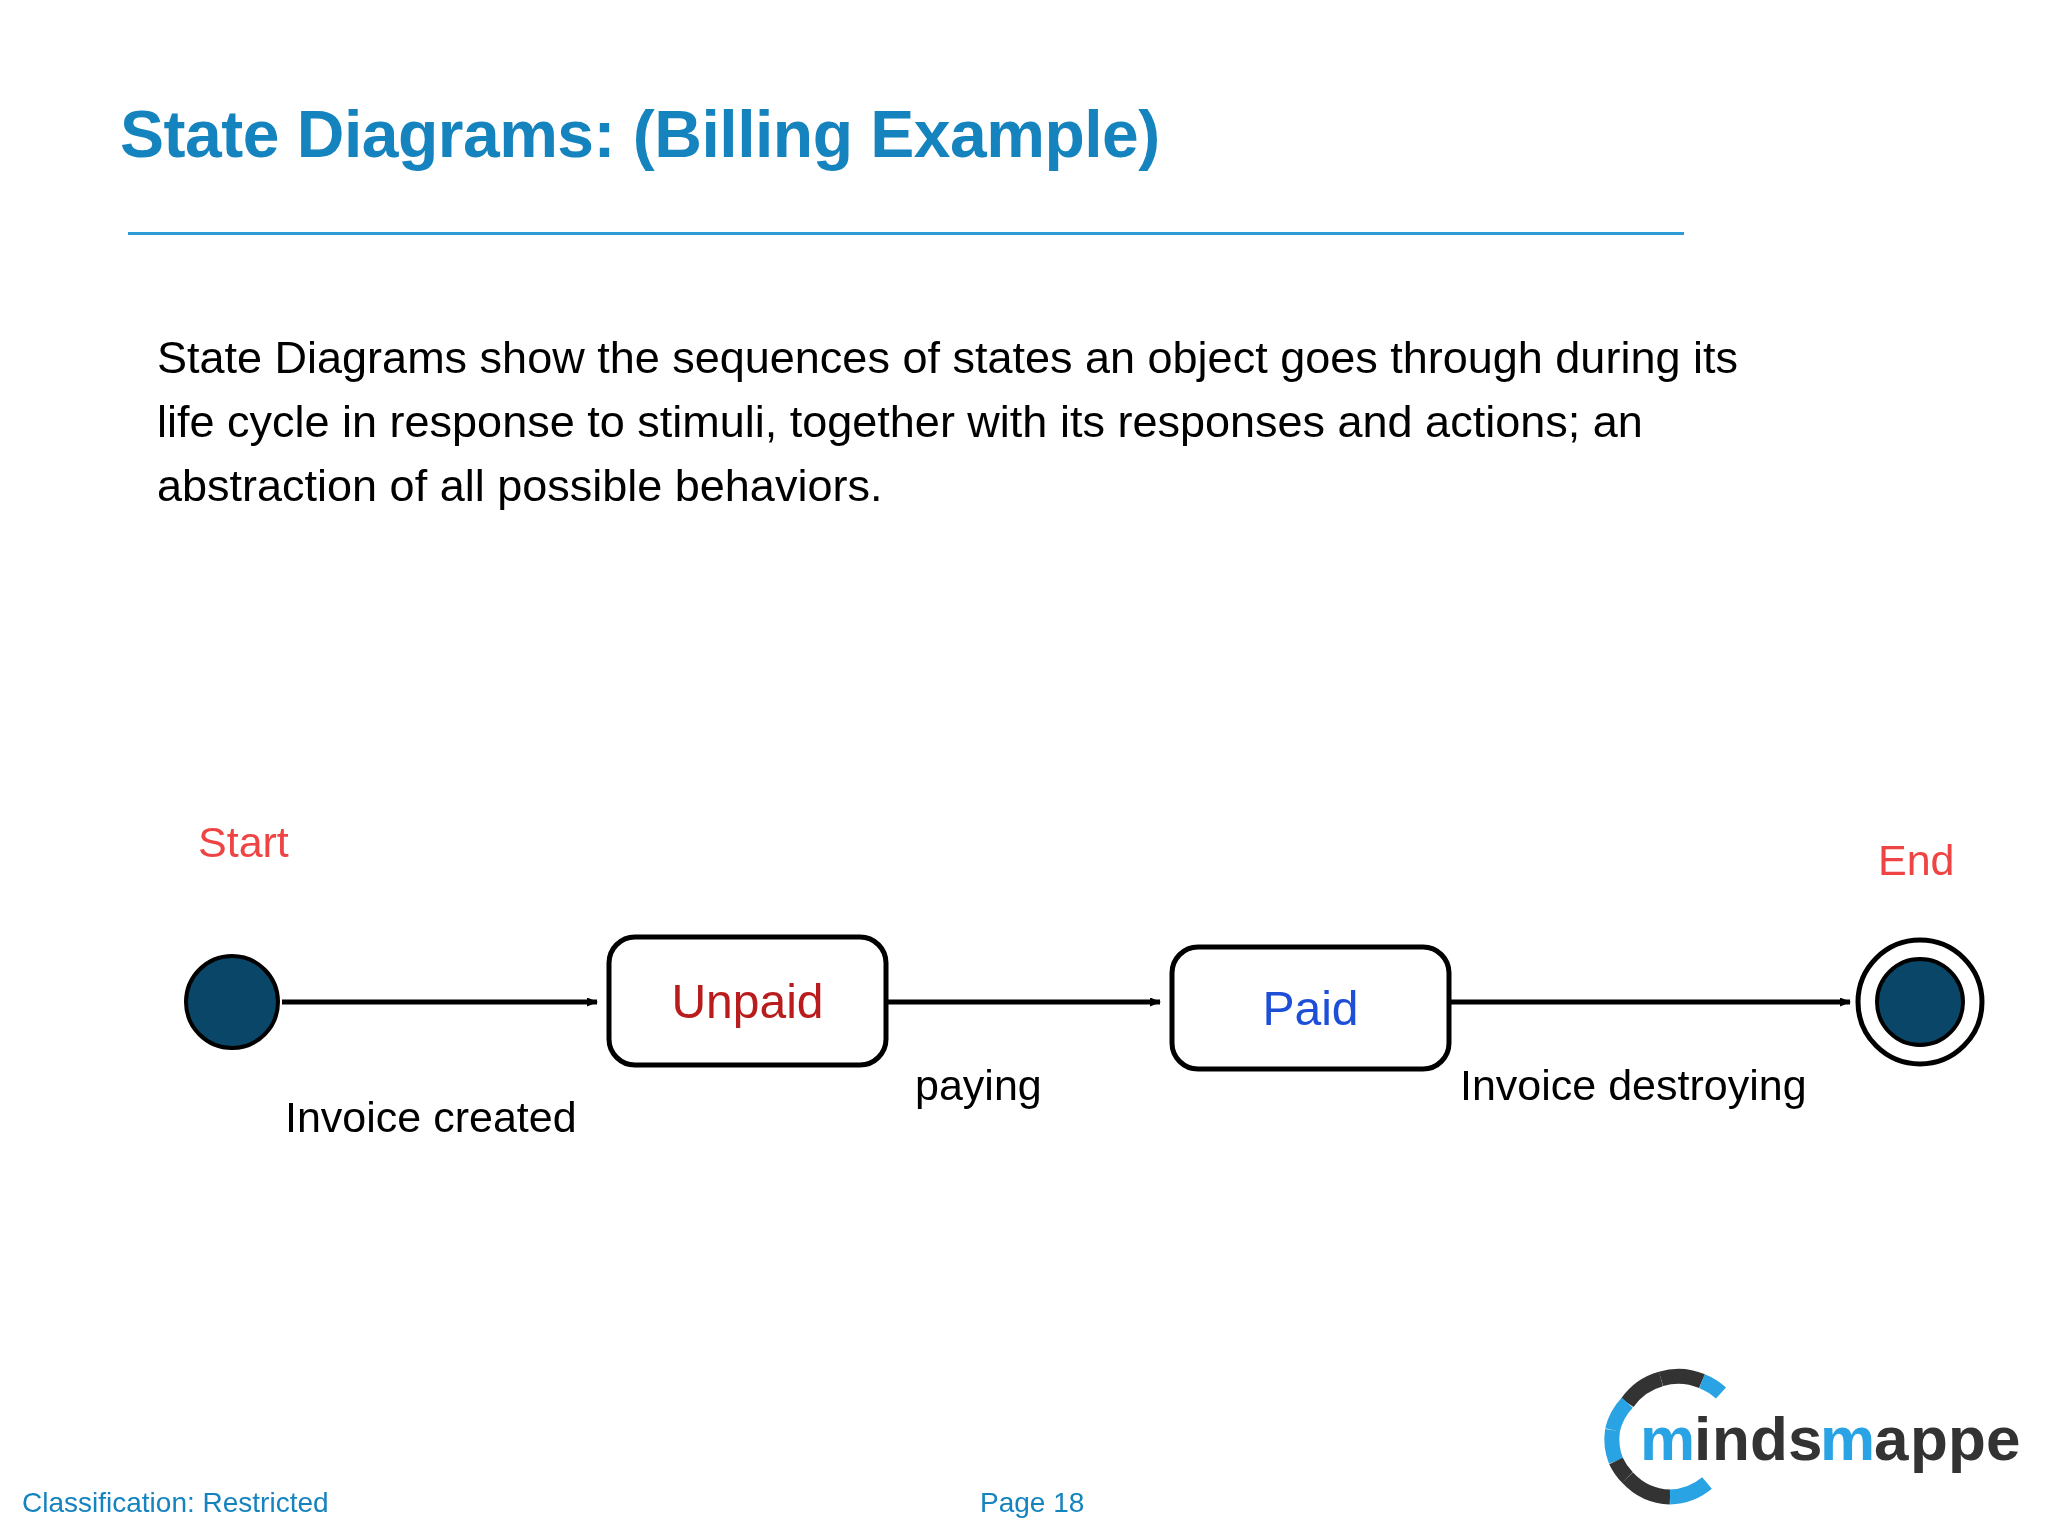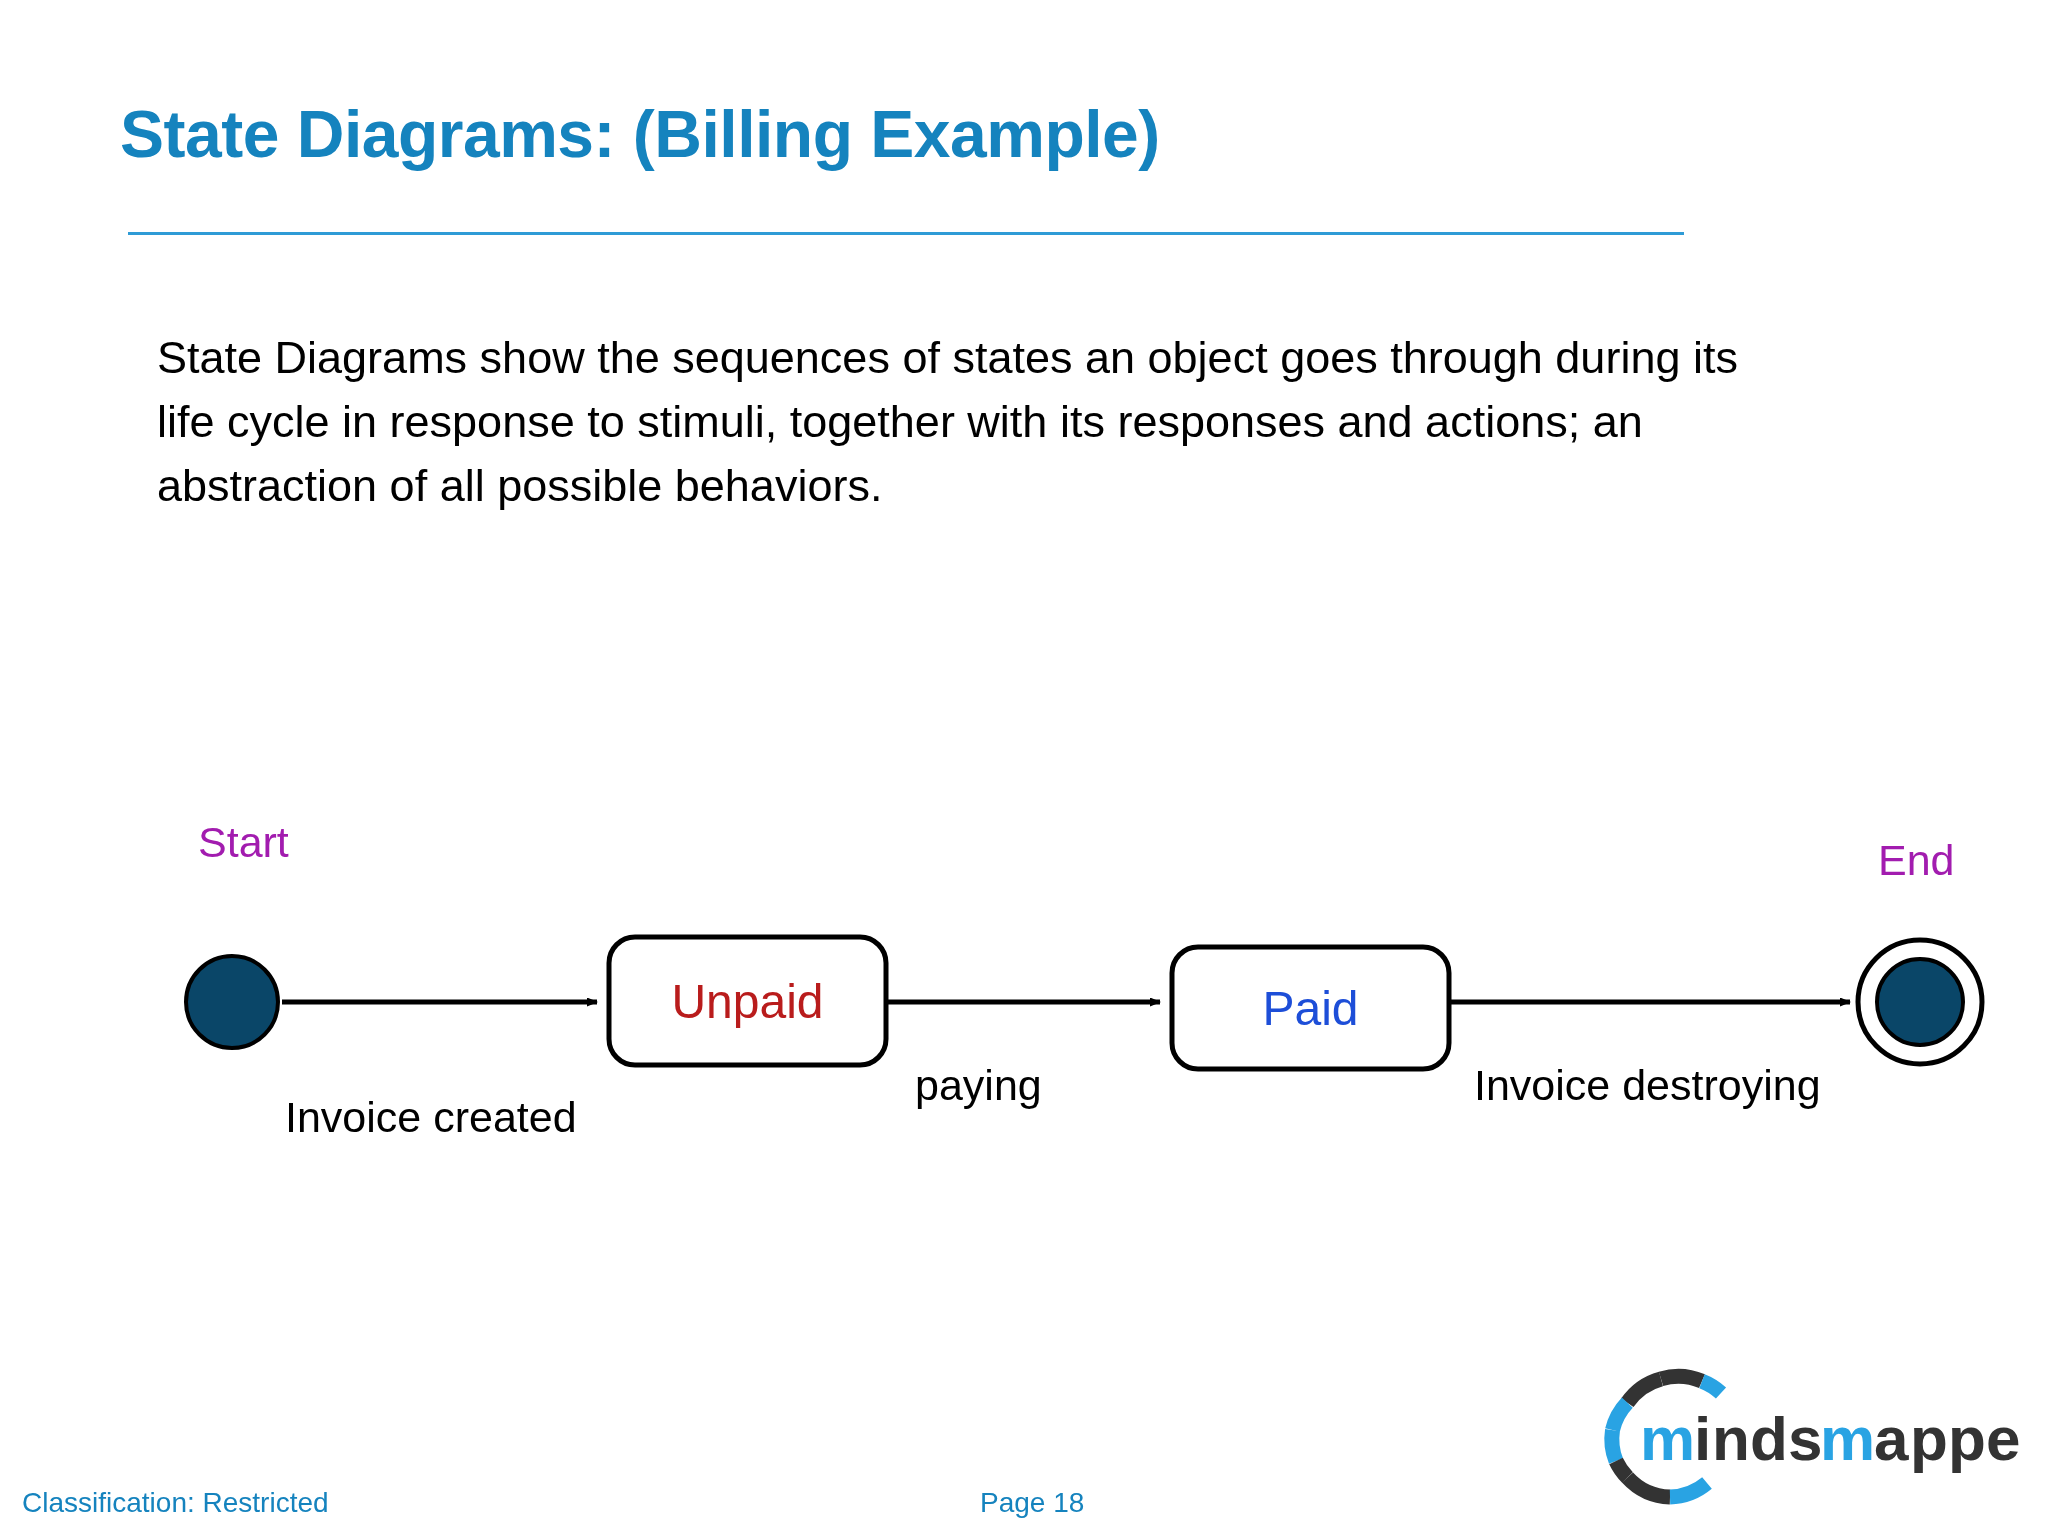--- a/index.html
+++ b/index.html
@@ -64,35 +64,35 @@
     left: 0;
     top: 780px;
     width: 2048px;
     height: 400px;
   }
   .diagram svg { display: block; }
 
   .node-caption {
     position: absolute;
     font-size: 43px;
-    color: #a21caf;
+    color: #ef4444;
     white-space: nowrap;
   }
   .caption-start { left: 198px; top: 818px; }
   .caption-end   { left: 1878px; top: 836px; }
 
   .edge-label {
     position: absolute;
     font-size: 43px;
     color: #000000;
     white-space: nowrap;
   }
   .label-invoice-created { left: 285px; top: 1061px; margin-top: 32px; }
   .label-paying          { left: 915px; top: 1061px; }
-  .label-invoice-destroy { left: 1460px; top: 1061px; margin-left: 14px; }
+  .label-invoice-destroy { left: 1460px; top: 1061px; }
 
   
   .logo {
     position: absolute;
     left: 1592px;
     top: 1368px;
     width: 430px;
     height: 140px;
   }
   .logo svg { display: block; }

